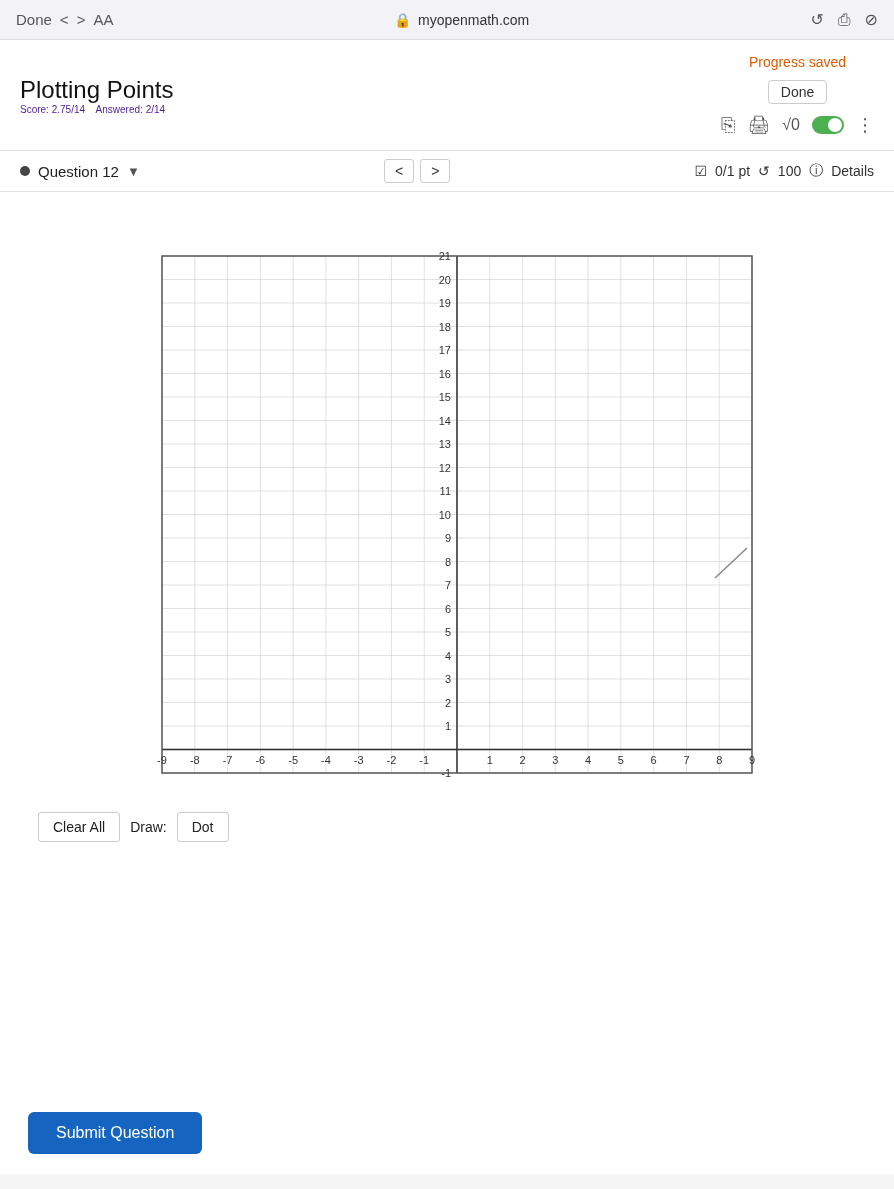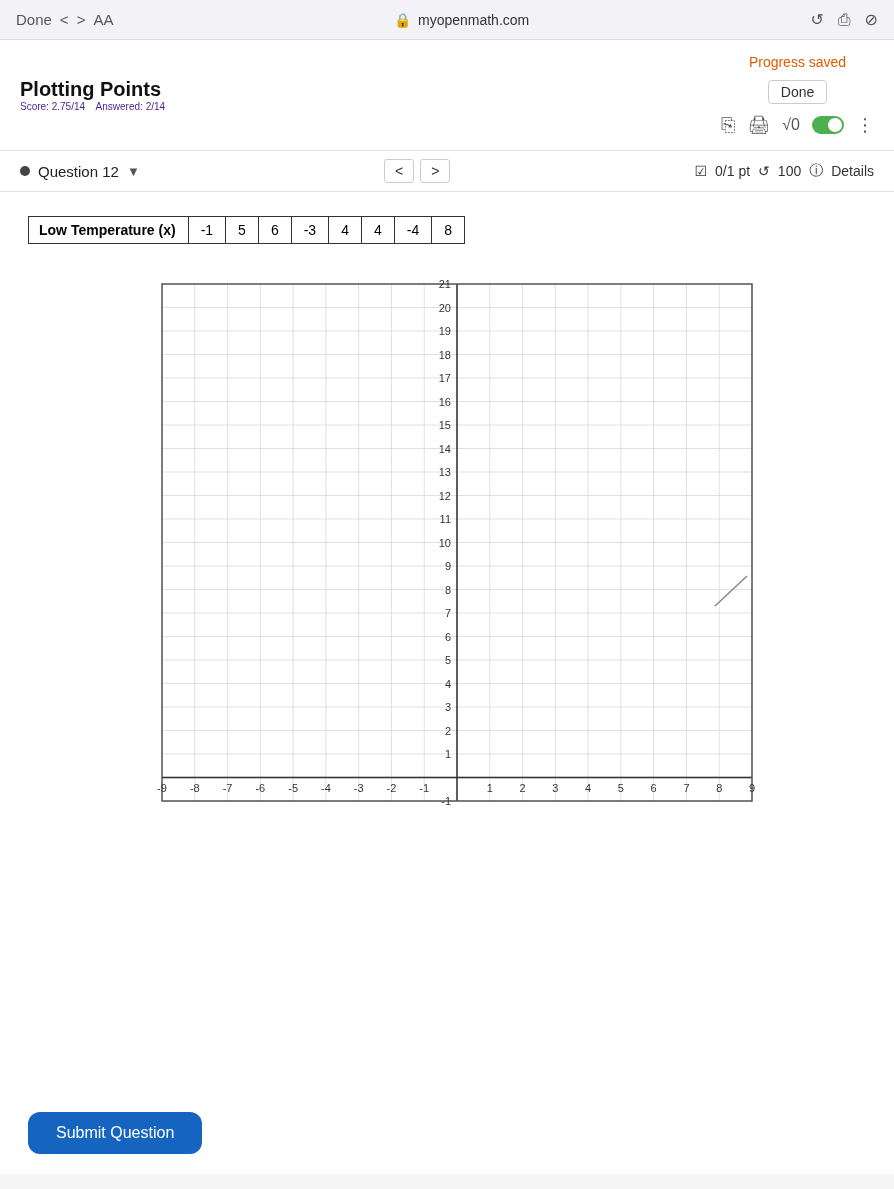--- a/index.html
+++ b/index.html
@@ -48,22 +48,22 @@
       padding: 14px 20px 10px 20px;
       border-bottom: 1px solid #e0e0e0;
     }
     .header-top {
       display: flex;
       justify-content: space-between;
       align-items: center;
       margin-bottom: 4px;
     }
     .page-title {
-      font-size: 20px;
-      font-weight: bold;
+      font-size: 24px;
+      font-weight: normal;
       color: #111;
     }
     .header-right {
       display: flex;
       align-items: center;
       gap: 10px;
       flex-direction: column;
     }
     .progress-saved {
       color: #e05a00;
@@ -233,21 +233,21 @@
     .submit-section {
       padding: 20px 28px;
       background: #fff;
     }
     .submit-btn {
       background: #1565c0;
       color: #fff;
       border: none;
       padding: 12px 28px;
       font-size: 16px;
-      border-radius: 12px;
+      border-radius: 6px;
       cursor: pointer;
     }
   </style>
 </head>
 <body>
 
 <div class="browser-bar">
   <div class="browser-nav">
     <span>Done</span>
     <span>&lt;</span>
@@ -309,31 +309,20 @@
     <span>ⓘ</span>
     <span>Details</span>
   </div>
 </div>
 
 <div class="main-content">
 
 
   <table class="data-table">
     <tbody>
-      <tr>
-        <th>Low Temperature (x)</th>
-        <td>-1</td>
-        <td>5</td>
-        <td>6</td>
-        <td>-3</td>
-        <td>4</td>
-        <td>4</td>
-        <td>-4</td>
-        <td>8</td>
-      </tr>
     </tbody>
   </table>
 
 
   <div class="grid-wrapper">
     <svg class="grid-canvas" viewBox="0 0 680 560" xmlns="http://www.w3.org/2000/svg">
 
       <defs>
         <style>
           .grid-line { stroke: #ccc; stroke-width: 0.5; }
@@ -431,18 +420,23 @@
           <text x="344" y="69" text-anchor="end" font-size="11" fill="#333">19</text>
           <text x="344" y="45.5" text-anchor="end" font-size="11" fill="#333">20</text>
           <text x="344" y="22" text-anchor="end" font-size="11" fill="#333">21</text>
           <text x="344" y="539" text-anchor="end" font-size="11" fill="#333">-1</text>
         </g>
 
       <line x1="608" y1="340" x2="640" y2="310" stroke="#888" stroke-width="1.5"></line>
     </svg>
   </div>
 
+  <div class="controls-row">
+    <button class="clear-all-btn">Clear All</button>
+    <span class="draw-label">Draw:</span>
+    <button class="dot-btn">Dot</button>
+  </div>
 
 </div>
 
 <div class="submit-section">
   <button class="submit-btn">Submit Question</button>
 </div>
 
 </body></html>

